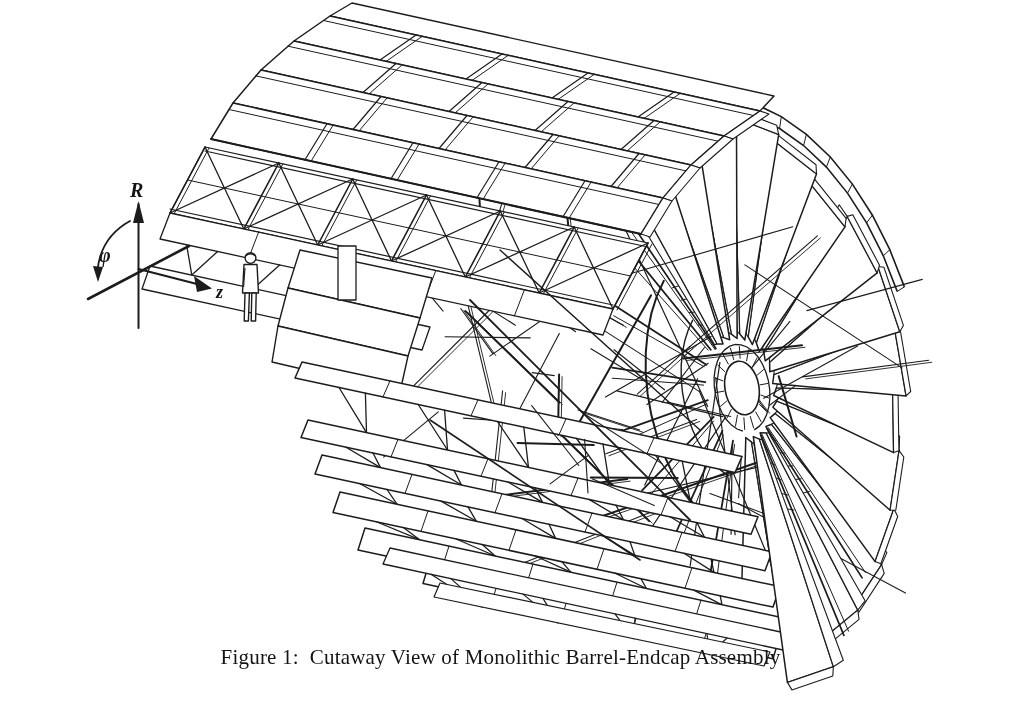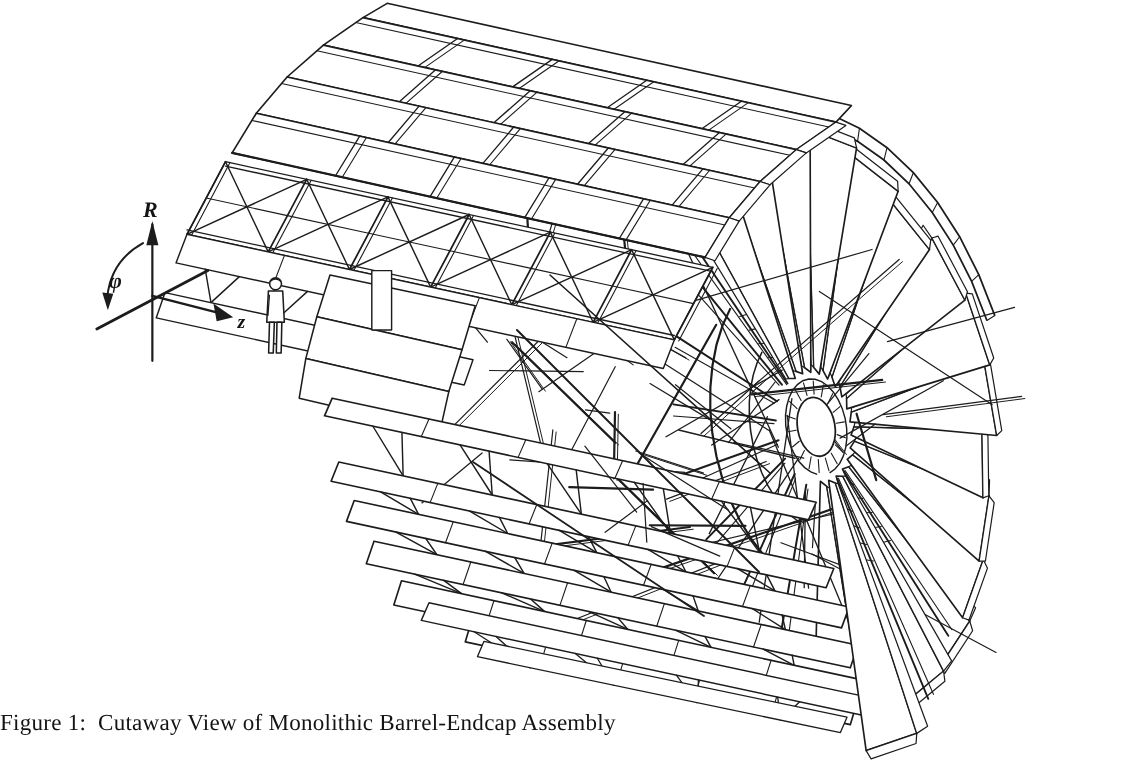--- a/index.html
+++ b/index.html
@@ -3,21 +3,21 @@
 <meta charset="utf-8">
 <style>
   html,body{margin:0;padding:0;background:#e8e8e8;}
   .stage{
     position:relative;width:1024px;height:707px;background:#ffffff;
     overflow:hidden;font-family:"Liberation Serif","DejaVu Serif",serif;
   }
   .stage svg{position:absolute;left:0;top:0;}
   .caption{
     position:absolute;left:0;top:645px;width:1001px;
-    font-size:21px;color:#141414;
+    text-align:center;font-size:21px;color:#141414;
     white-space:pre;letter-spacing:0.2px;
   }
   .axis-label{font-style:italic;font-weight:bold;fill:#141414;}
 </style>
 </head>
 <body>
 
 <div class="stage">
 
   <svg width="1024" height="707" viewBox="0 0 1024 707">

